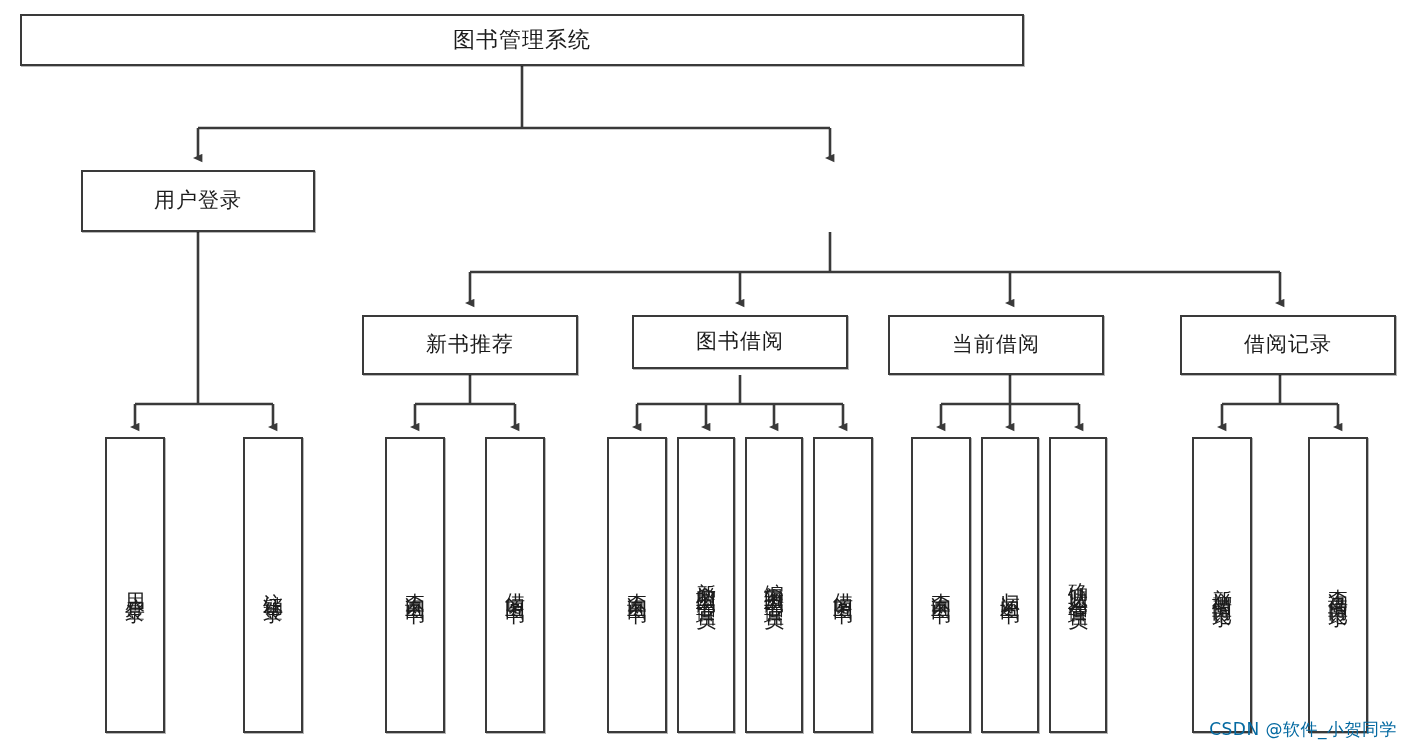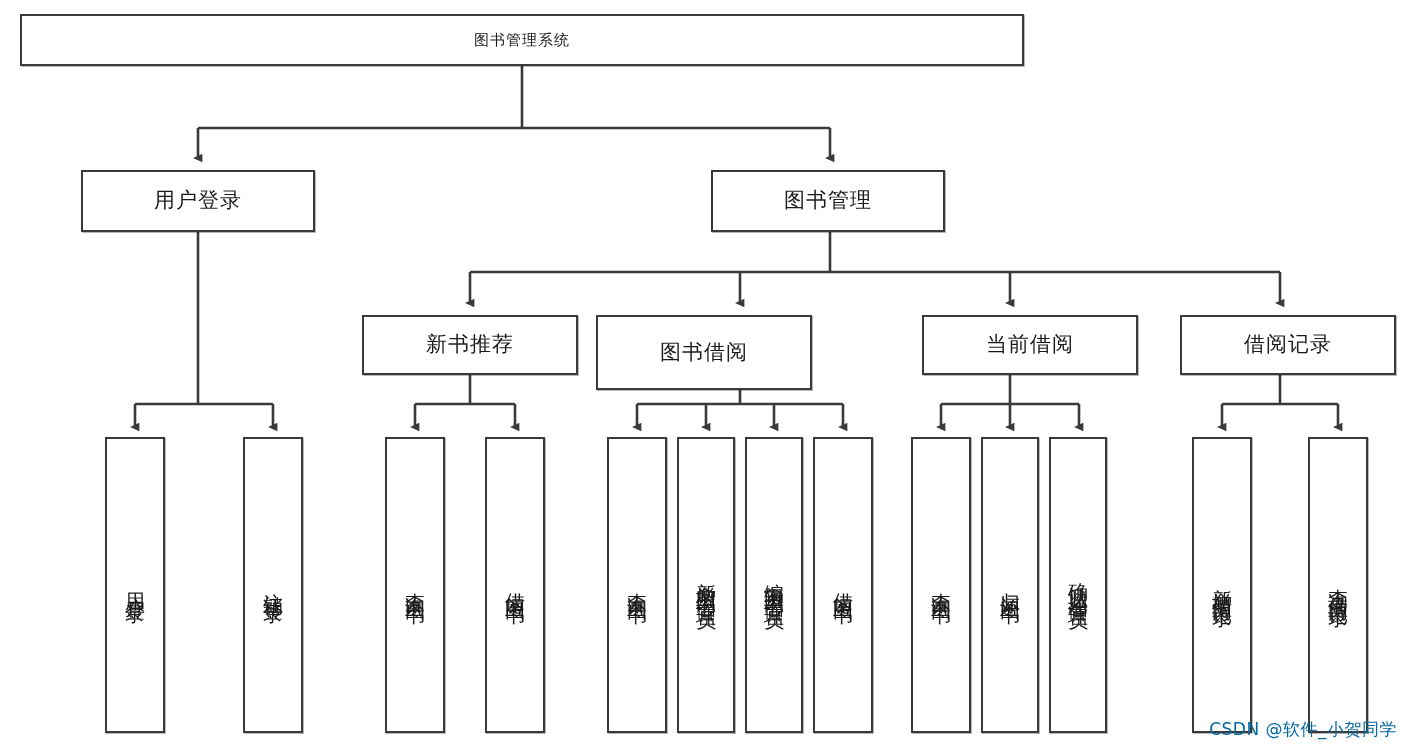--- a/index.html
+++ b/index.html
@@ -35,21 +35,21 @@
     justify-content: center;
     color: #1b1b1b;
     z-index: 2;
   }
   .node-h {
     font-size: 21px;
     letter-spacing: 1px;
     line-height: 1.2;
     white-space: nowrap;
   }
-  .node-root .node-h { font-size: 15px; }
+  .node-root .node-h { font-size: 22px; }
   .node-v {
     align-items: center;
     justify-content: center;
     padding: 6px 2px;
   }
   .vtext {
     writing-mode: vertical-rl;
     text-orientation: upright;
     font-size: 20px;
     letter-spacing: 4px;
@@ -123,31 +123,28 @@
     </g>
   </svg>
 
   <div class="node node-root" style="left:20px; top:14px; width:1004px; height:52px;">
     <span class="node-h">图书管理系统</span>
   </div>
 
   <div class="node" style="left:81px; top:170px; width:234px; height:62px;">
     <span class="node-h">用户登录</span>
   </div>
-  <div class="node" style="left:711px; top:170px; width:234px; height:62px;">
-    <span class="node-h">图书管理</span>
-  </div>
 
   <div class="node" style="left:362px; top:315px; width:216px; height:60px;justify-content:center;">
     <span class="node-h">新书推荐</span>
   </div>
-  <div class="node" style="left:596px; top:315px; width:216px; height:75px;">
+  <div class="node" style="left:632px; top:315px; width:216px; height:54px;">
     <span class="node-h">图书借阅</span>
   </div>
-  <div class="node" style="left:922px; top:315px; width:216px; height:60px;">
+  <div class="node" style="left:888px; top:315px; width:216px; height:60px;">
     <span class="node-h">当前借阅</span>
   </div>
   <div class="node" style="left:1172px; top:315px; width:216px; height:60px;margin-left:8px;">
     <span class="node-h">借阅记录</span>
   </div>
 
   <div class="node node-v" style="left:105px; top:437px; width:60px; height:296px;">
     <span class="vtext">用户登录</span>
   </div>
   <div class="node node-v" style="left:243px; top:437px; width:60px; height:296px;">

